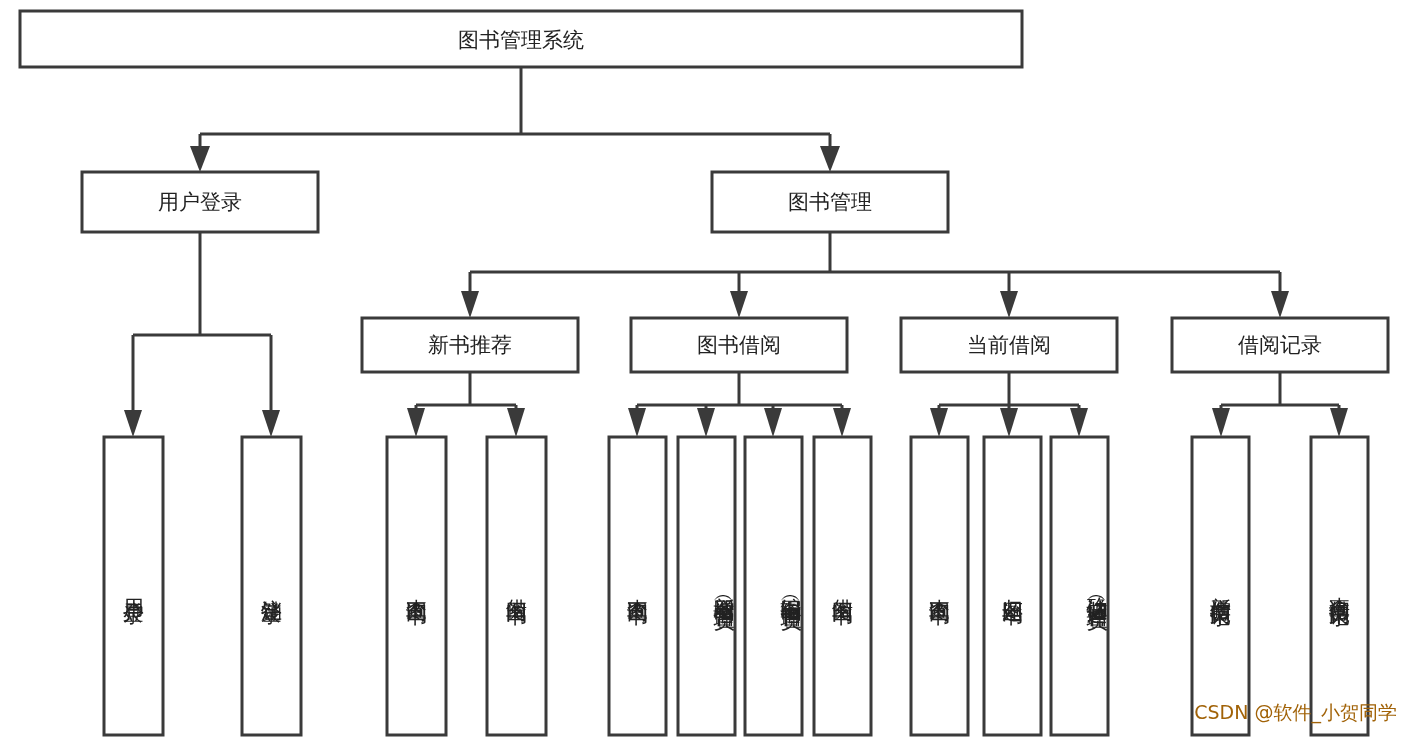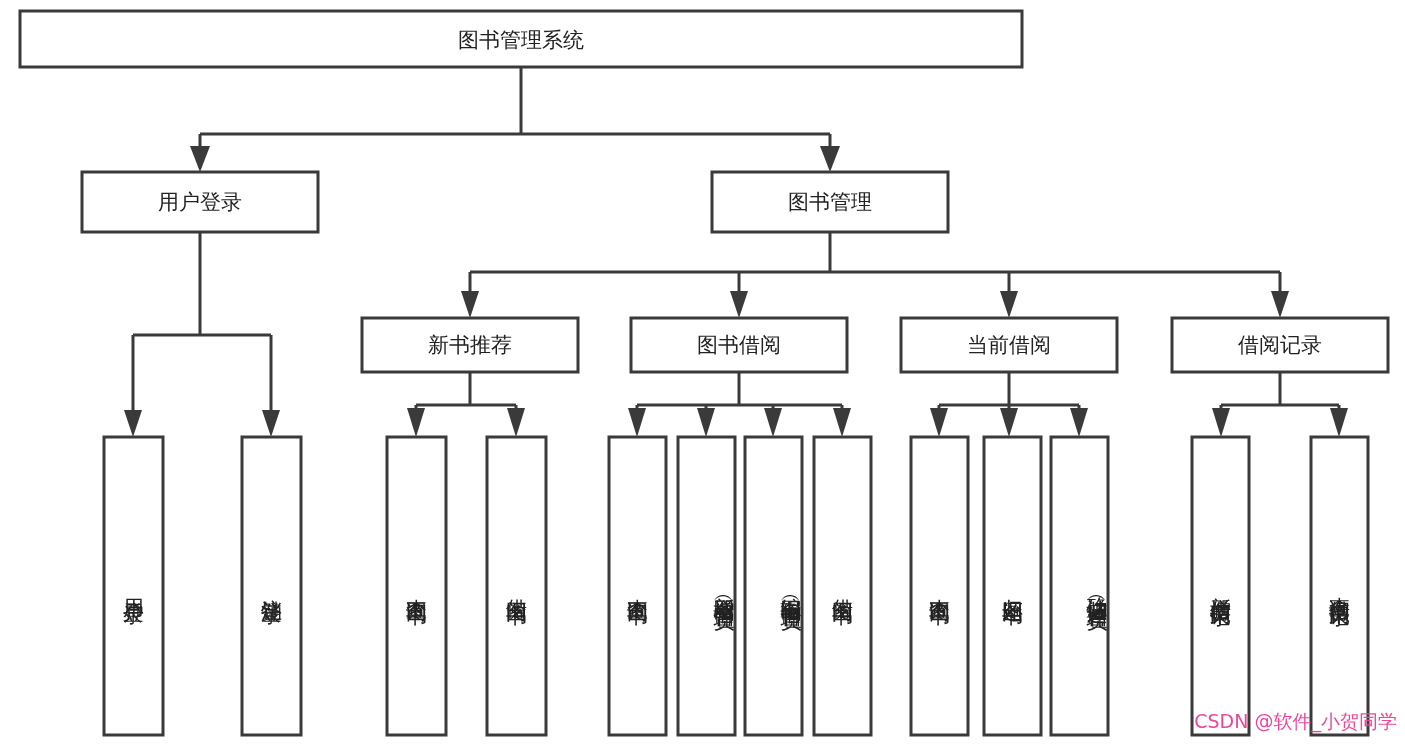--- a/index.html
+++ b/index.html
@@ -64,24 +64,24 @@
     align-items: flex-start;
     justify-content: center;
     pointer-events: none;
   }
   .node-label-v.centered {
     align-items: center;
   }
   .watermark {
     position: absolute;
     right: 8px;
-    bottom: 12px;
+    bottom: 21px;
     font-family: "DejaVu Sans", "Liberation Sans", sans-serif;
     font-size: 19px;
-    color: #ec4899;
+    color: #a16207;
     white-space: nowrap;
     user-select: none;
   }
 </style>
 </head>
 <body>
 
 <div id="diagram-root">
 
   <svg class="diagram" viewBox="0 0 1405 747">

